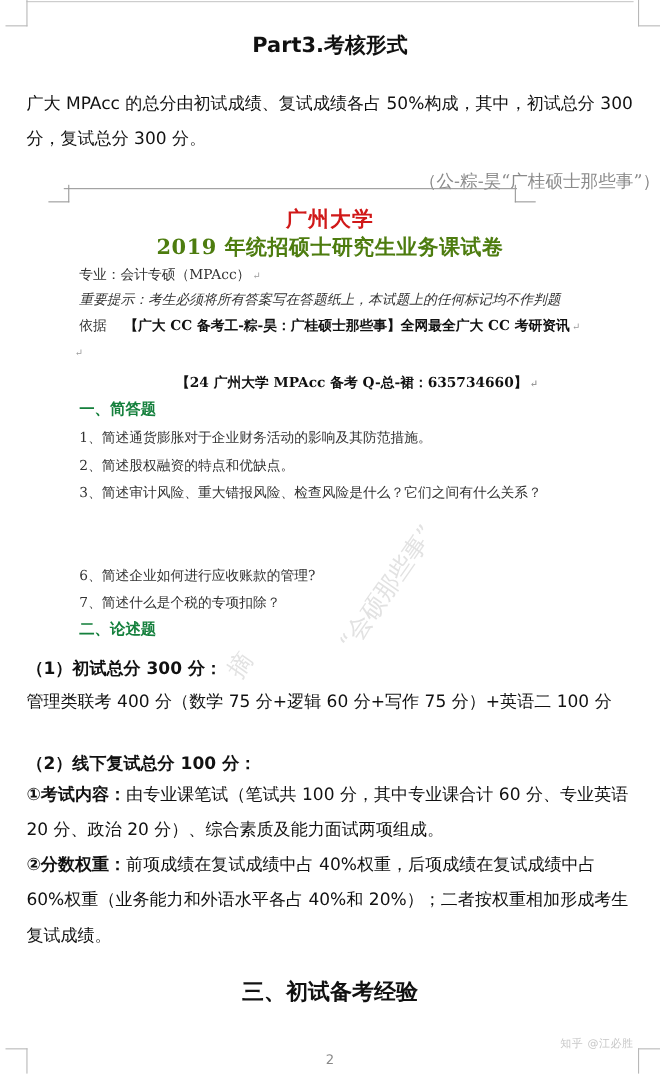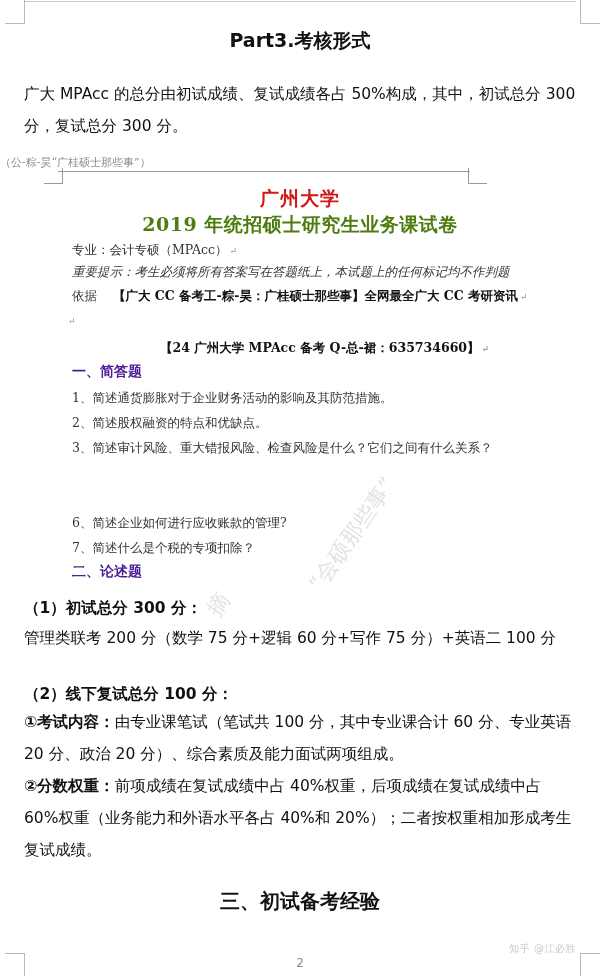--- a/index.html
+++ b/index.html
@@ -13,29 +13,29 @@
   .m-tr { right: 0; top: 0; width: 19px; height: 23px; border-left-width: 1px; border-bottom-width: 1px; }
   .m-bl { left: 5px; bottom: 0; width: 19px; height: 22px; border-right-width: 1px; border-top-width: 1px; }
   .m-br { right: 0; bottom: 0; width: 19px; height: 22px; border-left-width: 1px; border-top-width: 1px; }
 
   .part-title { position: absolute; left: 0; right: 0; top: 28px; text-align: center;
                 font-size: 19px; font-weight: bold; color: #111; }
   .intro { position: absolute; left: 24px; right: 22px; top: 78px; font-size: 15.5px; line-height: 32px; color: #111; }
 
   
   .exam { position: absolute; left: 0; top: 150px; width: 600px; height: 430px; font-family: "DejaVu Serif", "Liberation Serif", serif; }
-  .exam .header-note { position: absolute; left: 0; right: 0; top: 5px; text-align: left; font-size: 11px; color: #8a8a8a; }
+  .exam .header-note { position: absolute; left: 0; right: 0; top: 5px; text-align: right; font-size: 16px; color: #8a8a8a; }
   .exam .hrule { position: absolute; left: 58px; right: 130px; top: 21px; border-top: 1px solid #9a9a9a; }
   .exam .ck-l { position: absolute; left: 44px; top: 18px; width: 18px; height: 15px; border-right: 1px solid #9a9a9a; border-bottom: 1px solid #9a9a9a; }
   .exam .ck-r { position: absolute; left: 468px; top: 18px; width: 18px; height: 15px; border-left: 1px solid #9a9a9a; border-bottom: 1px solid #9a9a9a; }
   .exam .t1 { position: absolute; left: 0; right: 0; top: 36px; text-align: center; color: #d01818; font-size: 19px; font-weight: bold; letter-spacing: 1px; }
   .exam .t2 { position: absolute; left: 0; right: 0; top: 62px; text-align: center; color: #4d7c0f; font-size: 19px; font-weight: bold; letter-spacing: 0.5px; }
   .exam .line { position: absolute; left: 72px; font-size: 12.5px; color: #333; white-space: nowrap; }
   .exam .bold { font-weight: bold; color: #111; }
-  .exam .sec { font-size: 14px; font-weight: bold; color: #4c1d95; }
+  .exam .sec { font-size: 14px; font-weight: bold; color: #15803d; }
   .exam .pm { color: #999; font-size: 9px; margin-left: 2px; }
   .exam .wm { position: absolute; color: #e2e2e2; font-size: 22px; transform: rotate(-55deg); transform-origin: left top; white-space: nowrap; }
 
   .h-sub { position: absolute; left: 24px; font-size: 15.5px; font-weight: bold; color: #111; }
   .p { position: absolute; left: 24px; right: 20px; font-size: 15.5px; color: #111; line-height: 32px; }
   .p b { font-weight: bold; }
   .section3 { position: absolute; left: 0; right: 0; top: 888px; text-align: center; font-size: 20px; font-weight: bold; color: #111; }
   .page-no { position: absolute; left: 0; right: 0; top: 956px; text-align: center; font-size: 12px; color: #888; }
   .zhihu { position: absolute; right: 24px; top: 942px; font-size: 10px; color: #c8c8c8; letter-spacing: 0.5px; }
 </style>
@@ -75,21 +75,21 @@
   <div class="line" style="top:290px;">3、简述审计风险、重大错报风险、检查风险是什么？它们之间有什么关系？</div>
   <div class="line" style="top:365px;">6、简述企业如何进行应收账款的管理?</div>
   <div class="line" style="top:390px;">7、简述什么是个税的专项扣除？</div>
   <div class="line sec" style="top:413px;">二、论述题</div>
 
   <div class="wm" style="left:302px; top:430px;">“会硕那些事”</div>
   <div class="wm" style="left:200px; top:455px;">摘</div>
 </div>
 
 <div class="h-sub" style="top:598px;">（1）初试总分 300 分：</div>
-<div class="p" style="top:622px;">管理类联考 200 分（数学 75 分+逻辑 60 分+写作 75 分）+英语二 100 分</div>
+<div class="p" style="top:622px;">管理类联考 400 分（数学 75 分+逻辑 60 分+写作 75 分）+英语二 100 分</div>
 
 <div class="h-sub" style="top:684px;">（2）线下复试总分 100 分：</div>
 <div class="p" style="top:706px;">
   <b>①考试内容：</b><span>由专业课笔试（笔试共 100 分，其中专业课合计 60 分、专业英语 20 分、政治 20 分）、综合素质及能力面试两项组成。</span>
 </div>
 <div class="p" style="top:770px;">
   <b>②分数权重：</b><span>前项成绩在复试成绩中占 40%权重，后项成绩在复试成绩中占 60%权重（业务能力和外语水平各占 40%和 20%）；二者按权重相加形成考生复试成绩。</span>
 </div>
 
 <div class="section3">三、初试备考经验</div>

